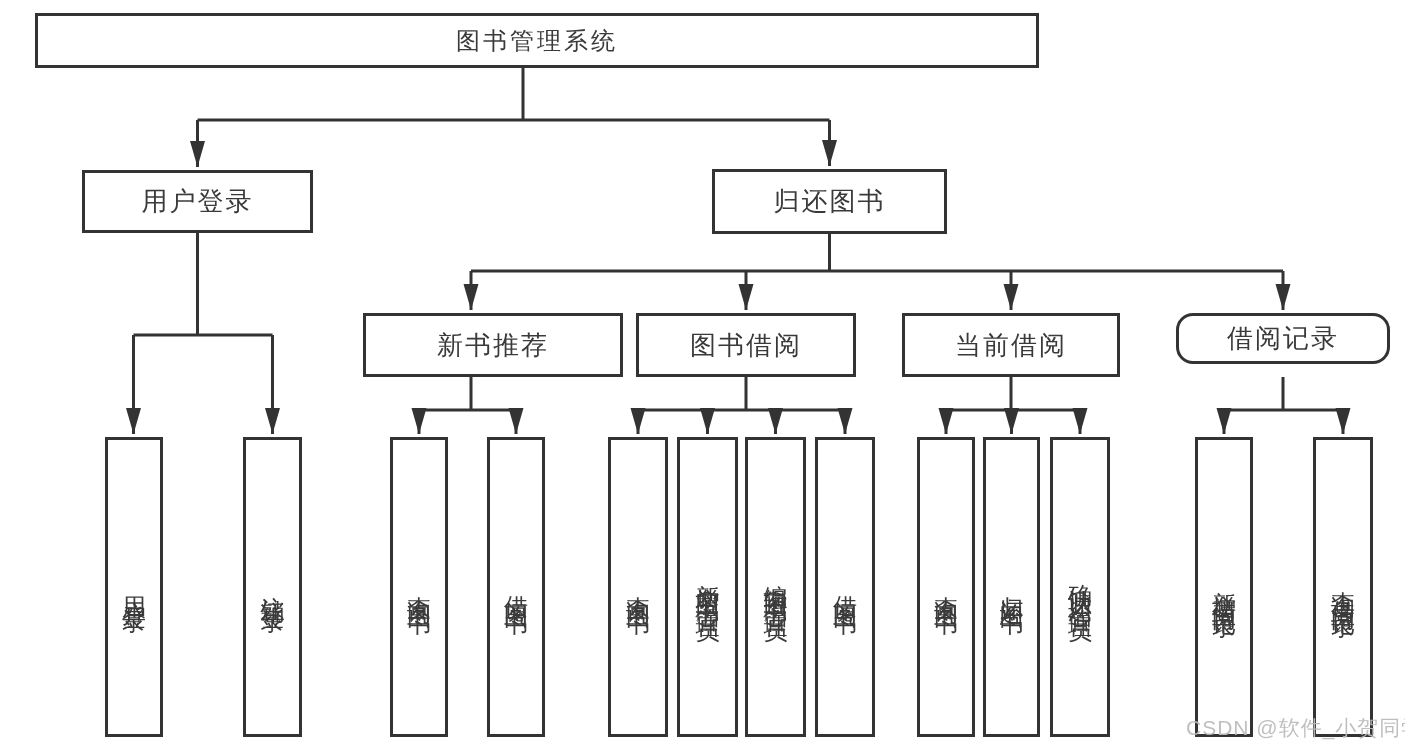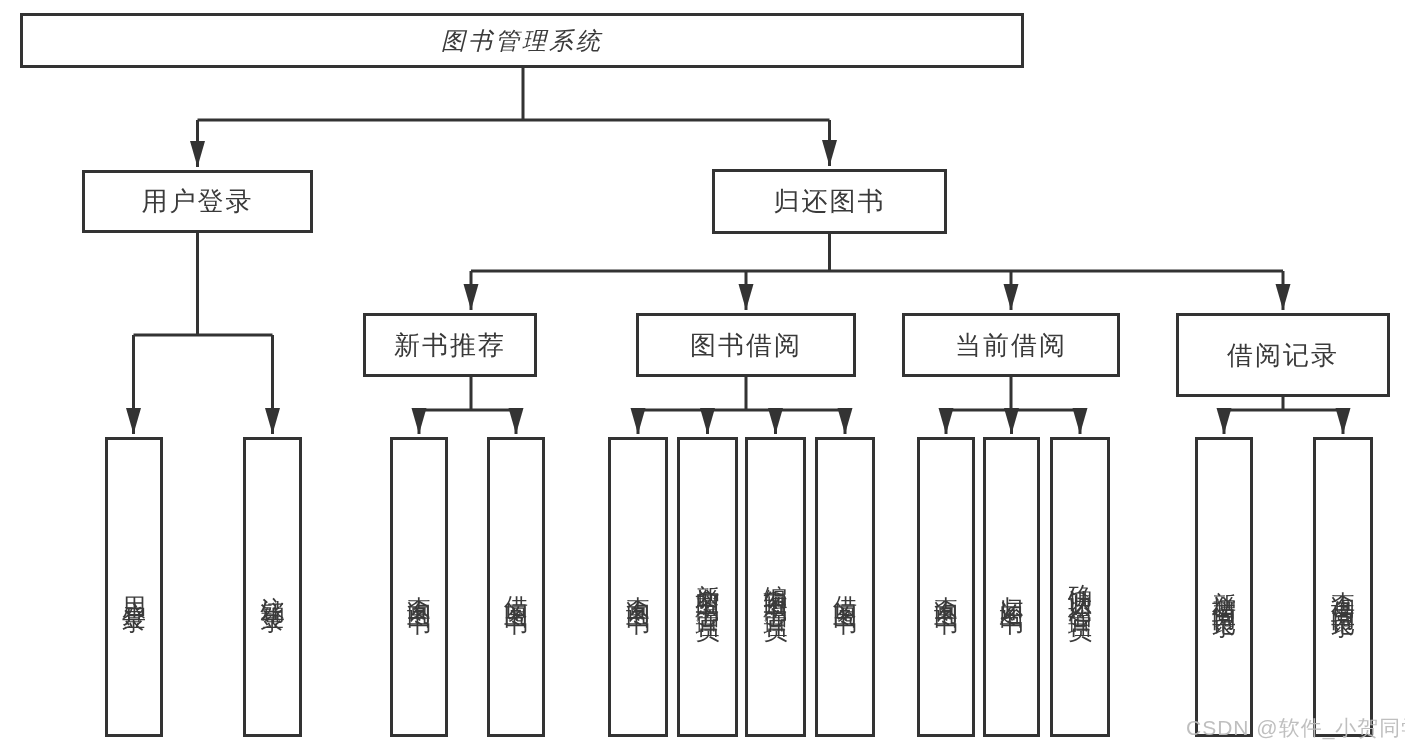--- a/index.html
+++ b/index.html
@@ -92,41 +92,41 @@
       <path d="M775.5,410 V434" marker-end="url(#arw)"></path>
       <path d="M845,410 V434" marker-end="url(#arw)"></path>
       <path d="M946,410 V434" marker-end="url(#arw)"></path>
       <path d="M1011.5,410 V434" marker-end="url(#arw)"></path>
       <path d="M1080,410 V434" marker-end="url(#arw)"></path>
       <path d="M1224,410 V434" marker-end="url(#arw)"></path>
       <path d="M1343,410 V434" marker-end="url(#arw)"></path>
     </g>
   </svg>
 
-  <div class="node h root" style="left:20px;top:13px;width:1004px;height:55px;font-style:italic;">
+  <div class="node h root" style="left:35px;top:13px;width:1004px;height:55px;">
     <span>图书管理系统</span>
   </div>
 
   <div class="node h" style="left:82px;top:170px;width:231px;height:63px;">
     <span>用户登录</span>
   </div>
   <div class="node h" style="left:712px;top:169px;width:235px;height:65px;">
     <span>归还图书</span>
   </div>
 
-  <div class="node h" style="left:363px;top:313px;width:174px;height:64px;">
+  <div class="node h" style="left:363px;top:313px;width:260px;height:64px;">
     <span>新书推荐</span>
   </div>
   <div class="node h" style="left:636px;top:313px;width:220px;height:64px;">
     <span>图书借阅</span>
   </div>
   <div class="node h" style="left:902px;top:313px;width:218px;height:64px;">
     <span>当前借阅</span>
   </div>
-  <div class="node h" style="left:1176px;top:313px;width:214px;height:84px;">
+  <div class="node h" style="left:1176px;top:313px;width:214px;height:51px;border-radius:17px;">
     <span>借阅记录</span>
   </div>
 
   <div class="node v" style="left:105px;top:437px;width:58px;height:300px;">
     <span>用户登录</span>
   </div>
   <div class="node v" style="left:243px;top:437px;width:59px;height:300px;">
     <span>注销登录</span>
   </div>
 

